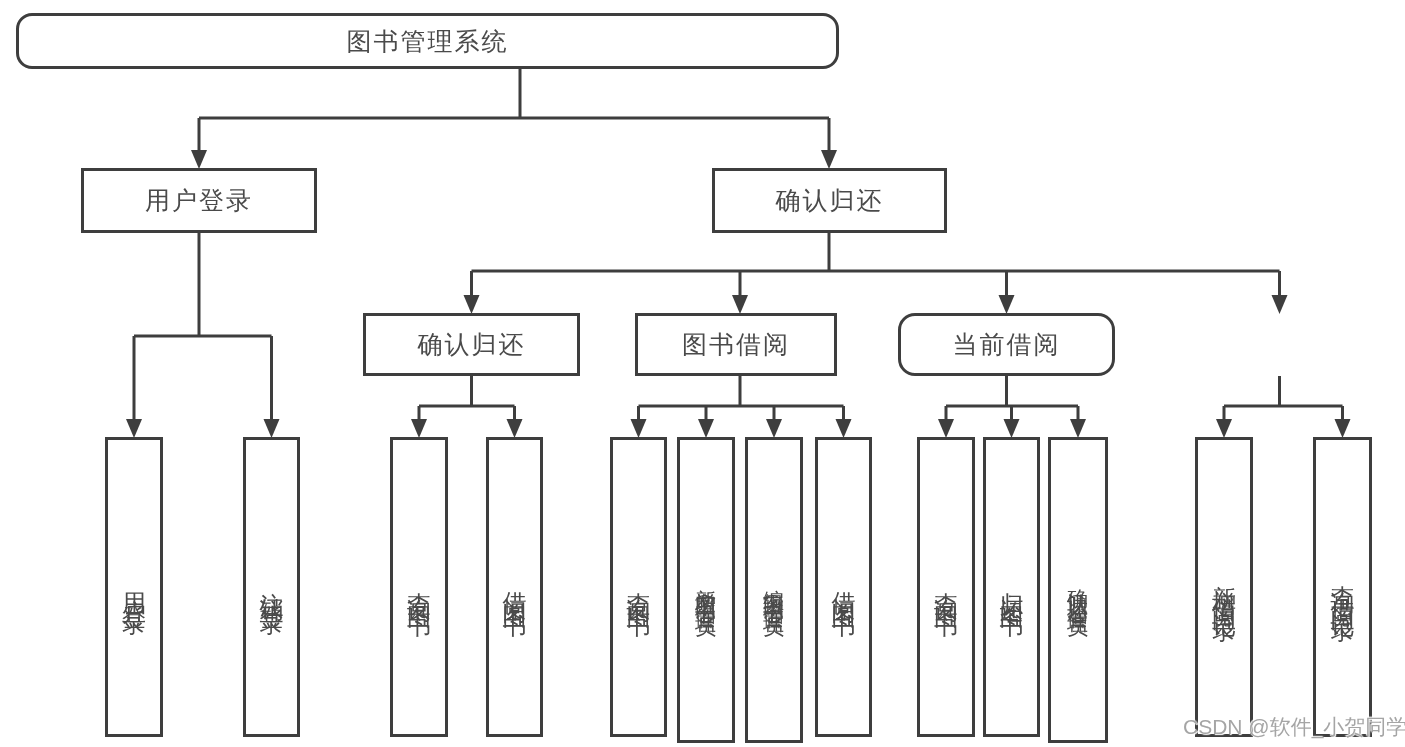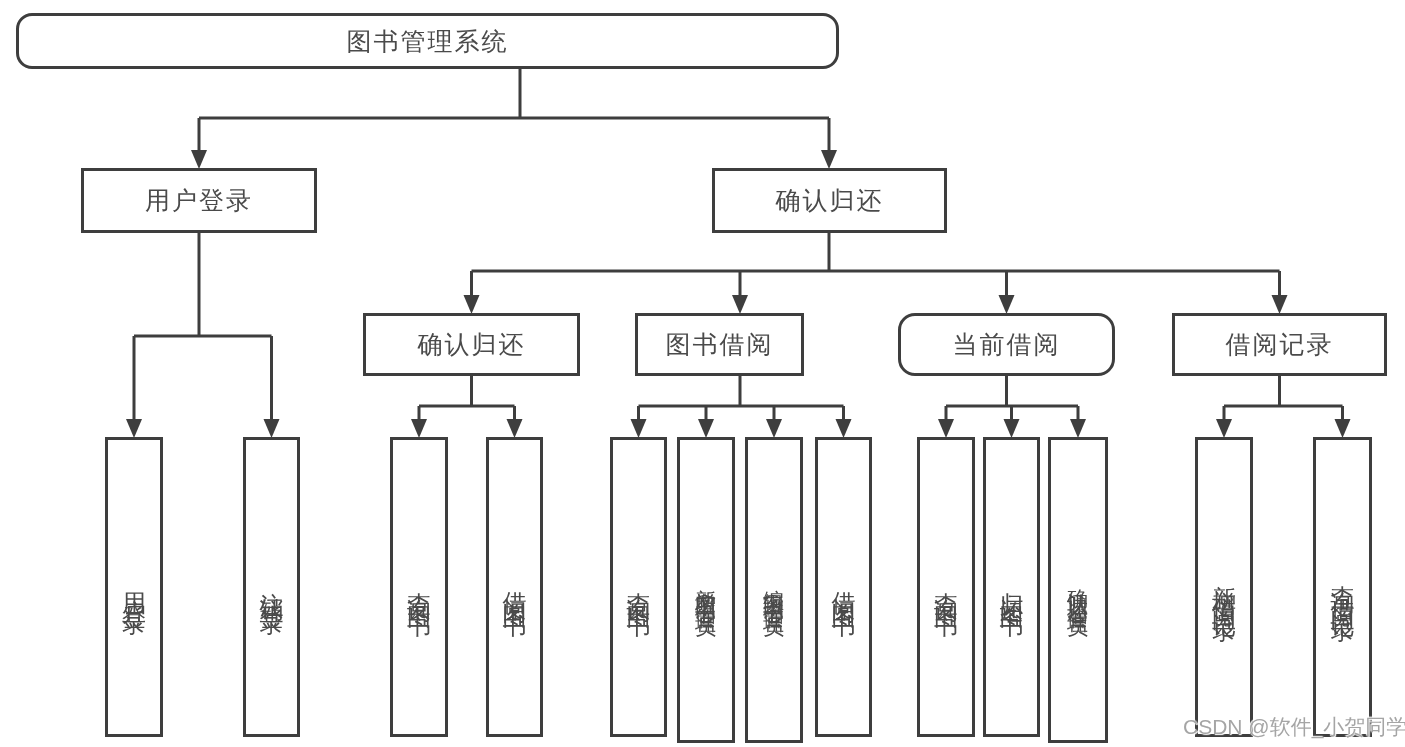--- a/index.html
+++ b/index.html
@@ -99,23 +99,22 @@
       <polygon points="1342.5,438 1334.5,419 1350.5,419"></polygon>
     </g>
   </svg>
 
   <div class="node hbox" style="left:16px; top:13px; width:823px; height:56px;border-radius:16px;">图书管理系统</div>
 
   <div class="node hbox" style="left:81px; top:168px; width:236px; height:65px;">用户登录</div>
   <div class="node hbox" style="left:712px; top:168px; width:235px; height:65px;">确认归还</div>
 
   <div class="node hbox" style="left:363px; top:313px; width:217px; height:63px;">确认归还</div>
-  <div class="node hbox" style="left:635px; top:313px; width:169px; height:63px;">图书借阅</div>
+  <div class="node hbox" style="left:635px; top:313px; width:202px; height:63px;">图书借阅</div>
   <div class="node hbox" style="left:898px; top:313px; width:217px; height:63px;border-radius:17px;">当前借阅</div>
-  <div class="node hbox" style="left:1172px; top:313px; width:215px; height:63px;">借阅记录</div>
 
   <div class="node vbox" style="left:105px; top:437px; width:58px; height:300px;">用户登录</div>
   <div class="node vbox" style="left:243px; top:437px; width:57px; height:300px;">注销登录</div>
 
   <div class="node vbox" style="left:390px; top:437px; width:58px; height:300px;">查询图书</div>
   <div class="node vbox" style="left:486px; top:437px; width:57px; height:300px;">借阅图书</div>
 
   <div class="node vbox" style="left:610px; top:437px; width:57px; height:300px;">查询图书</div>
   <div class="node vbox small" style="left:677px; top:437px; width:58px; height:306px;">新增图书（管理员）</div>
   <div class="node vbox small" style="left:745px; top:437px; width:58px; height:306px;">编辑图书（管理员）</div>

